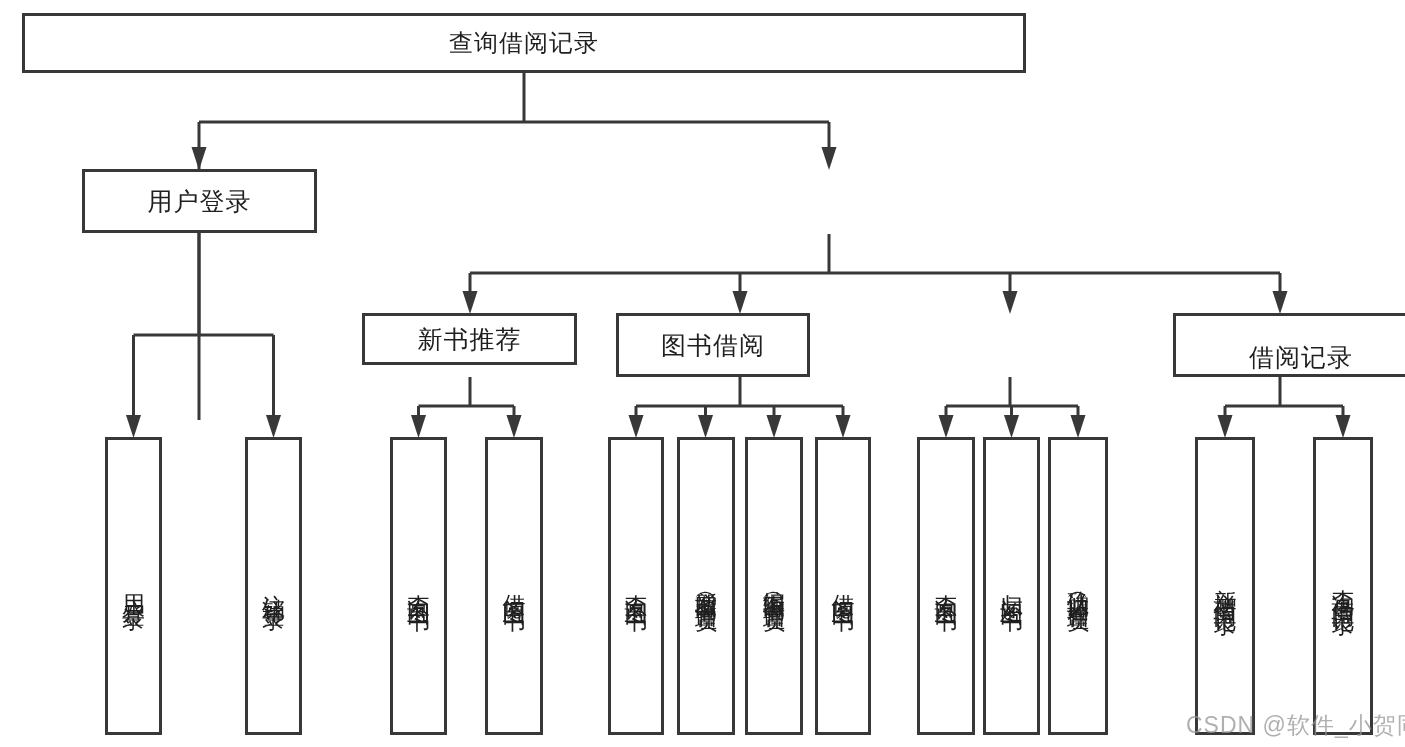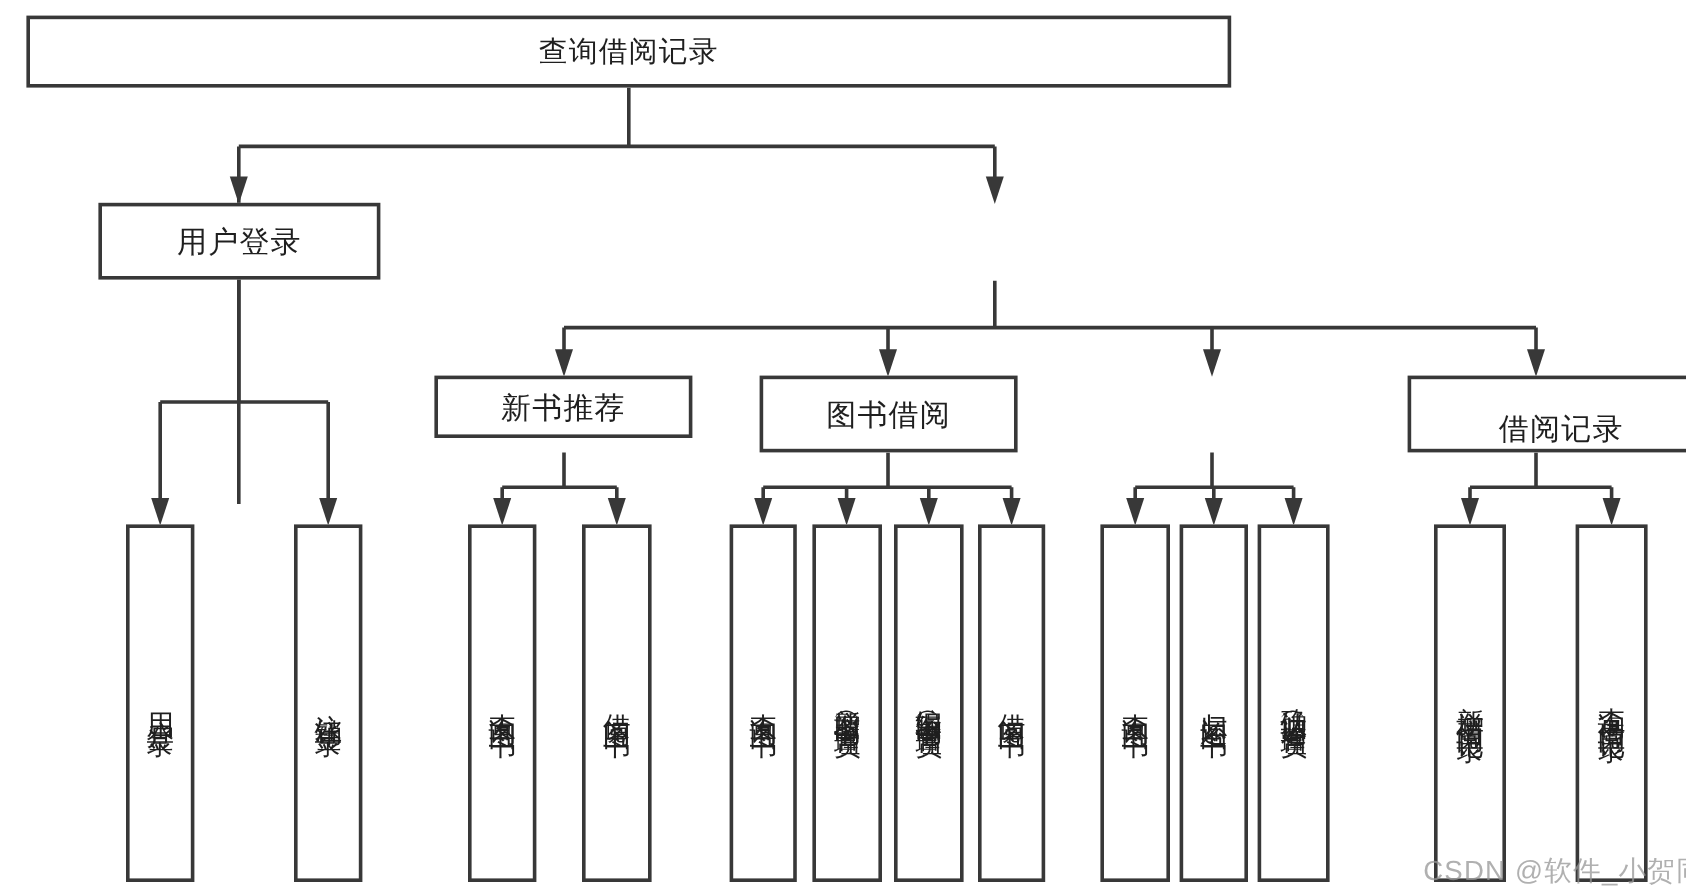--- a/index.html
+++ b/index.html
@@ -67,21 +67,21 @@
     <span>查询借阅记录</span>
   </div>
 
   <div class="node h-node" style="left:82px; top:169px; width:235px; height:64px;">
     <span>用户登录</span>
   </div>
 
   <div class="node h-node" style="left:362px; top:313px; width:215px; height:52px;">
     <span>新书推荐</span>
   </div>
-  <div class="node h-node" style="left:633px; top:313px; width:215px; height:64px;">
+  <div class="node h-node" style="left:616px; top:313px; width:194px; height:64px;">
     <span>图书借阅</span>
   </div>
   <div class="node h-node" style="left:1173px; top:313px; width:256px; height:64px;align-items:flex-end;">
     <span>借阅记录</span>
   </div>
 
   <div class="node v-node" style="left:105px; top:437px; width:57px; height:298px;">
     <span>用户登录</span>
   </div>
   <div class="node v-node" style="left:245px; top:437px; width:57px; height:298px;">

